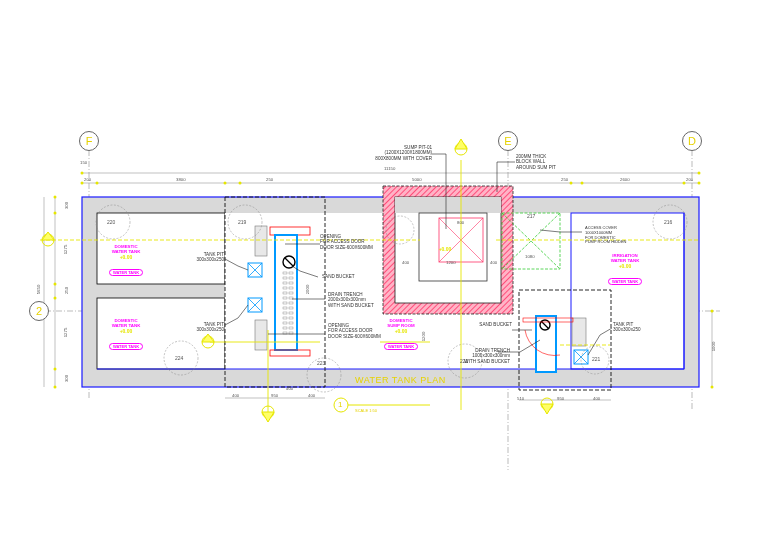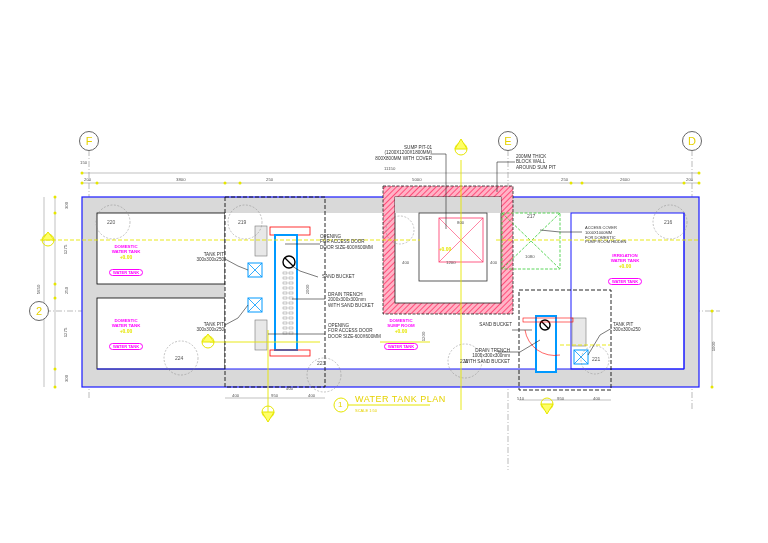--- a/index.html
+++ b/index.html
@@ -329,14 +329,14 @@
   <div>DRAIN TRENCH</div>
   <div>1000x300x300mm</div>
   <div>WITH SAND BUCKET</div>
 </div>
 <div class="lbl" style="left:613px;top:322px;">
   <div>TANK PIT</div>
   <div>300x300x250</div>
 </div>
 
 <span class="title" style="left:338px;top:400px;font-size:8px;">1</span>
-<span class="title" style="left:355px;top:394px;text-align:center;">WATER TANK PLAN</span>
+<span class="title" style="left:355px;top:375px;text-align:center;">WATER TANK PLAN</span>
 <span class="subtitle" style="left:355px;top:408px;">SCALE 1:50</span>
 
 </body></html>

